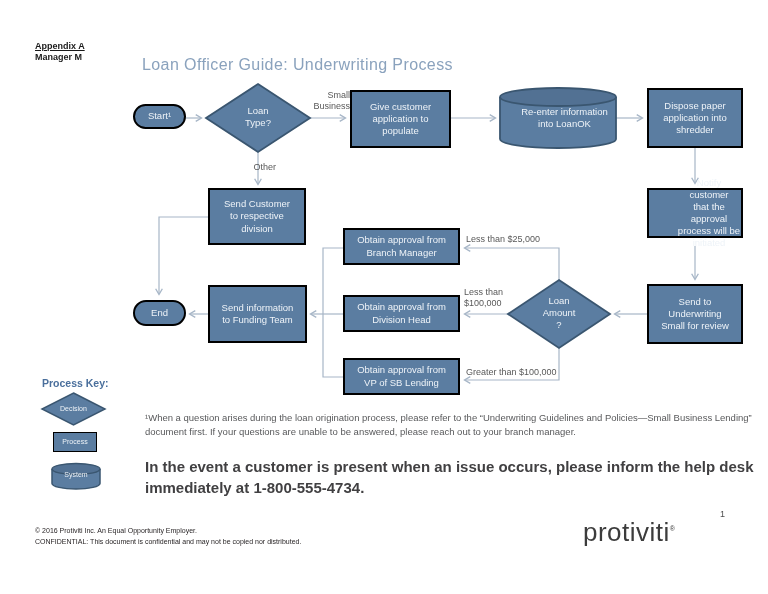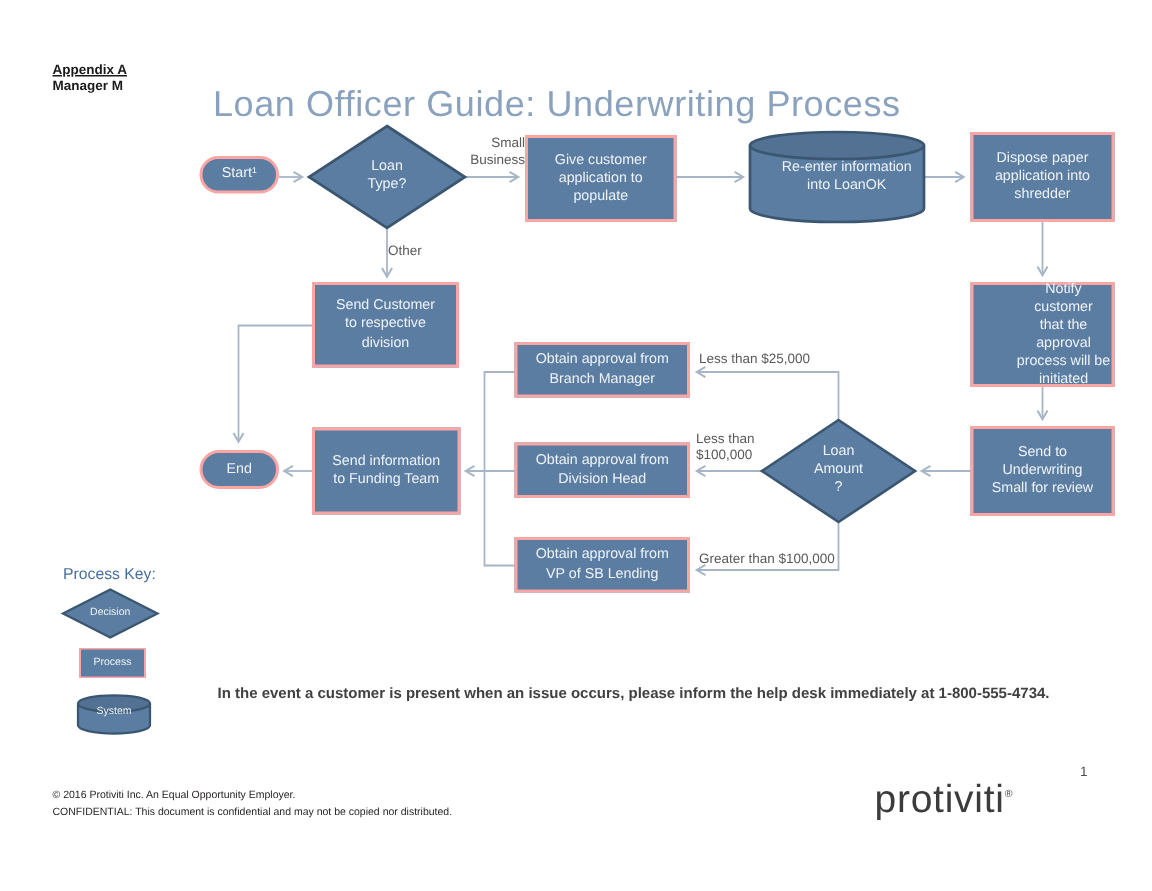--- a/index.html
+++ b/index.html
@@ -1,37 +1,37 @@
 <!DOCTYPE html>
 <html><head>
 <meta charset="utf-8">
 <style>
   * { margin:0; padding:0; box-sizing:border-box; }
   body { background:#ffffff; font-family:"Liberation Sans", sans-serif; }
   .page { position:relative; width:768px; height:594px; background:#ffffff; overflow:hidden; }
   .abs { position:absolute; }
   .appendix { left:35px; top:41px; font-size:9px; font-weight:bold; color:#1a1a1a; line-height:1.25; }
   .appendix .u { text-decoration:underline; }
-  .slide-title { left:142px; top:56px; font-size:24px; color:#8aa2bd; letter-spacing:0.4px; }
+  .slide-title { left:142px; top:56px; font-size:16px; color:#8aa2bd; letter-spacing:0.4px; }
   svg.layer { position:absolute; left:0; top:0; }
   .box {
-    position:absolute; background:#5b7da1; border:2px solid #fca5a5; color:#eef3f8;
+    position:absolute; background:#5b7da1; border:2px solid #000000; color:#eef3f8;
     display:flex; align-items:center; justify-content:center; text-align:center;
     font-size:9.5px; line-height:1.28; white-space:pre-line;
   }
   .pill { border-radius:13px; }
   .shape-label {
     position:absolute; color:#eef3f8; font-size:9.5px; line-height:1.28;
     text-align:center; white-space:pre-line;
   }
   .edge-label { position:absolute; color:#595959; font-size:9px; line-height:1.2; white-space:pre-line; }
-  .key-title { left:42px; top:377px; font-size:10.5px; font-weight:normal; color:#4a6f9c; }
+  .key-title { left:42px; top:377px; font-size:10.5px; font-weight:bold; color:#4a6f9c; }
   .key-label { font-size:7px; }
   .footnote { left:145px; top:411px; width:614px; font-size:9.5px; color:#58595b; line-height:1.5; }
-  .notice { left:145px; top:456px; width:614px; font-size:10px; font-weight:bold; color:#414042; line-height:1.4; }
+  .notice { left:145px; top:456px; width:614px; font-size:15px; font-weight:bold; color:#414042; line-height:1.4; }
   .footer-text { left:35px; top:526px; font-size:7px; color:#231f20; line-height:1.55; }
   .logo { left:583px; top:517px; font-size:26px; color:#3c3c3c; letter-spacing:0.5px; }
   .logo sup { font-size:7px; vertical-align:10px; }
   .page-num { left:720px; top:509px; font-size:9px; color:#4d4d4d; }
 </style>
 </head>
 <body>
 
 <div class="page">
 
@@ -84,21 +84,21 @@
 application to
 populate</div>
   <div class="shape-label" style="left:502px; top:106px; width:125px;">Re-enter information
 into LoanOK</div>
   <div class="box" style="left:208px; top:188px; width:98px; height:57px;">Send Customer
 to respective
 division</div>
   <div class="box" style="left:647px; top:88px; width:96px; height:60px;">Dispose paper
 application into
 shredder</div>
-  <div class="box" style="left:647px; top:188px; width:96px; height:70px;padding-left:28px;">Notify customer
+  <div class="box" style="left:647px; top:188px; width:96px; height:50px;padding-left:28px;">Notify customer
 that the approval
 process will be
 initiated</div>
   <div class="box" style="left:343px; top:228px; width:117px; height:37px;">Obtain approval from
 Branch Manager</div>
   <div class="box" style="left:647px; top:284px; width:96px; height:60px;">Send to
 Underwriting
 Small for review</div>
   <div class="shape-label" style="left:519px; top:295px; width:80px;">Loan
 Amount
@@ -106,31 +106,32 @@
   <div class="box" style="left:343px; top:295px; width:117px; height:37px;">Obtain approval from
 Division Head</div>
   <div class="box" style="left:208px; top:285px; width:99px; height:58px;">Send information
 to Funding Team</div>
   <div class="box pill" style="left:133px; top:300px; width:53px; height:26px;">End</div>
   <div class="box" style="left:343px; top:358px; width:117px; height:37px;">Obtain approval from
 VP of SB Lending</div>
 
   <div class="edge-label" style="left:306px; top:90px; width:44px; text-align:right;">Small
 Business</div>
-  <div class="edge-label" style="left:240px; top:162px; width:36px; text-align:center;margin-left:12px;">Other</div>
+  <div class="edge-label" style="left:240px; top:162px; width:36px; text-align:right;">Other</div>
   <div class="edge-label" style="left:466px; top:234px; width:95px;">Less than $25,000</div>
   <div class="edge-label" style="left:464px; top:287px; width:60px;">Less than
 $100,000</div>
   <div class="edge-label" style="left:466px; top:367px; width:115px;">Greater than $100,000</div>
 
   <div class="abs key-title">Process Key:</div>
   <div class="shape-label key-label" style="left:42px; top:405px; width:63px;">Decision</div>
   <div class="box key-label" style="left:53px; top:432px; width:44px; height:20px; border-width:1.5px;">Process</div>
   <div class="shape-label key-label" style="left:52px; top:471px; width:48px;">System</div>
 
+  <div class="abs footnote">¹When a question arises during the loan origination process, please refer to the “Underwriting Guidelines and Policies—Small Business Lending” document first. If your questions are unable to be answered, please reach out to your branch manager.</div>
   <div class="abs notice">In the event a customer is present when an issue occurs, please inform the help desk immediately at 1-800-555-4734.</div>
 
   <div class="abs footer-text">
     <div>© 2016 Protiviti Inc. An Equal Opportunity Employer.</div>
     <div>CONFIDENTIAL: This document is confidential and may not be copied nor distributed.</div>
   </div>
   <div class="abs logo"><span>protiviti</span><sup>®</sup></div>
   <div class="abs page-num">1</div>
 
 </div>

